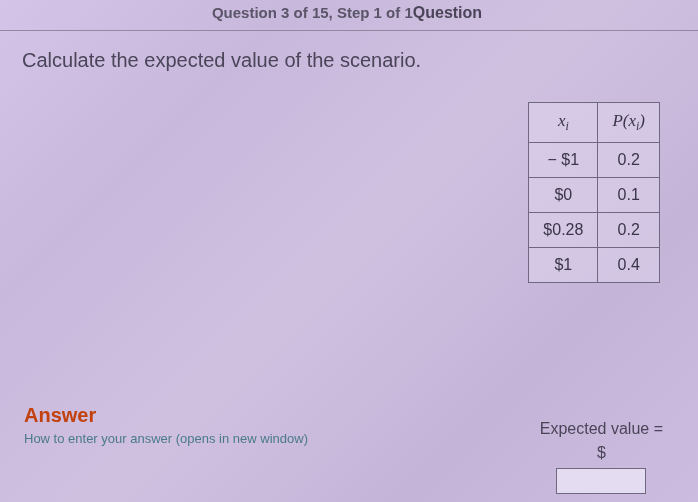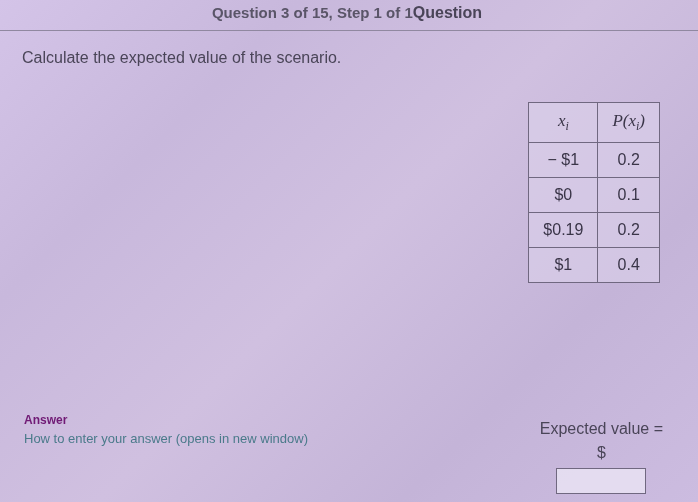--- a/index.html
+++ b/index.html
@@ -28,21 +28,21 @@
       font-weight: bold;
       color: #5a5568;
     }
     .correct-label {
       font-size: 16px;
       font-weight: bold;
       color: #4a4558;
     }
     .prompt {
       padding: 18px 0 0 22px;
-      font-size: 16px;
+      font-size: 20px;
       color: #4a4558;
     }
     .data-table {
       position: absolute;
       top: 102px;
       right: 38px;
       border-collapse: collapse;
       background: rgba(220, 210, 235, 0.6);
     }
     .data-table th, .data-table td {
@@ -65,23 +65,23 @@
     }
     .data-table td {
       font-family: Arial, sans-serif;
     }
     .answer-section {
       position: absolute;
       bottom: 56px;
       left: 24px;
     }
     .answer-label {
-      font-size: 12px;
+      font-size: 20px;
       font-weight: bold;
-      color: #701a75;
+      color: #c2410c;
       margin-bottom: 4px;
     }
     .help-link {
       font-size: 13px;
       color: #4a7a8a;
       cursor: pointer;
     }
     .expected-value {
       position: absolute;
       bottom: 8px;
@@ -127,21 +127,21 @@
   </tr>
   <tr>
     <td>− $1</td>
     <td>0.2</td>
   </tr>
   <tr>
     <td>$0</td>
     <td>0.1</td>
   </tr>
   <tr>
-    <td>$0.19</td>
+    <td>$0.28</td>
     <td>0.2</td>
   </tr>
   <tr>
     <td>$1</td>
     <td>0.4</td>
   </tr>
 </tbody>
   </table>
 
 <div class="answer-section">

